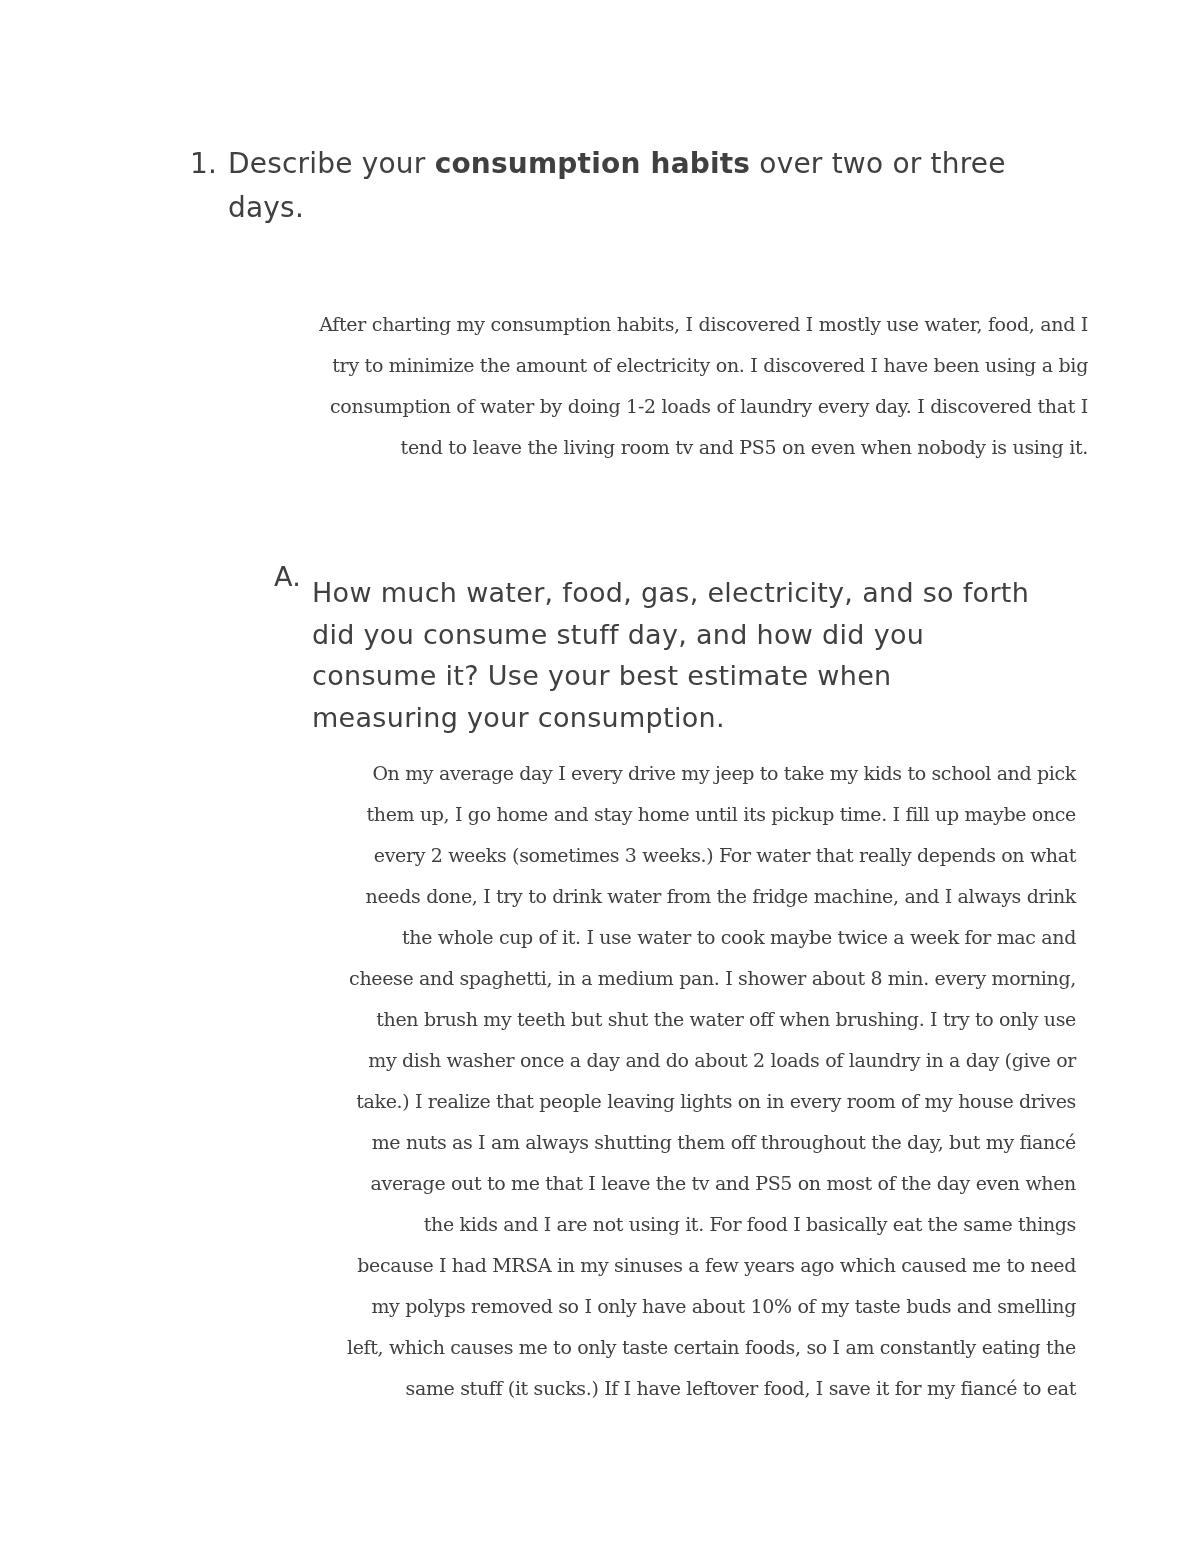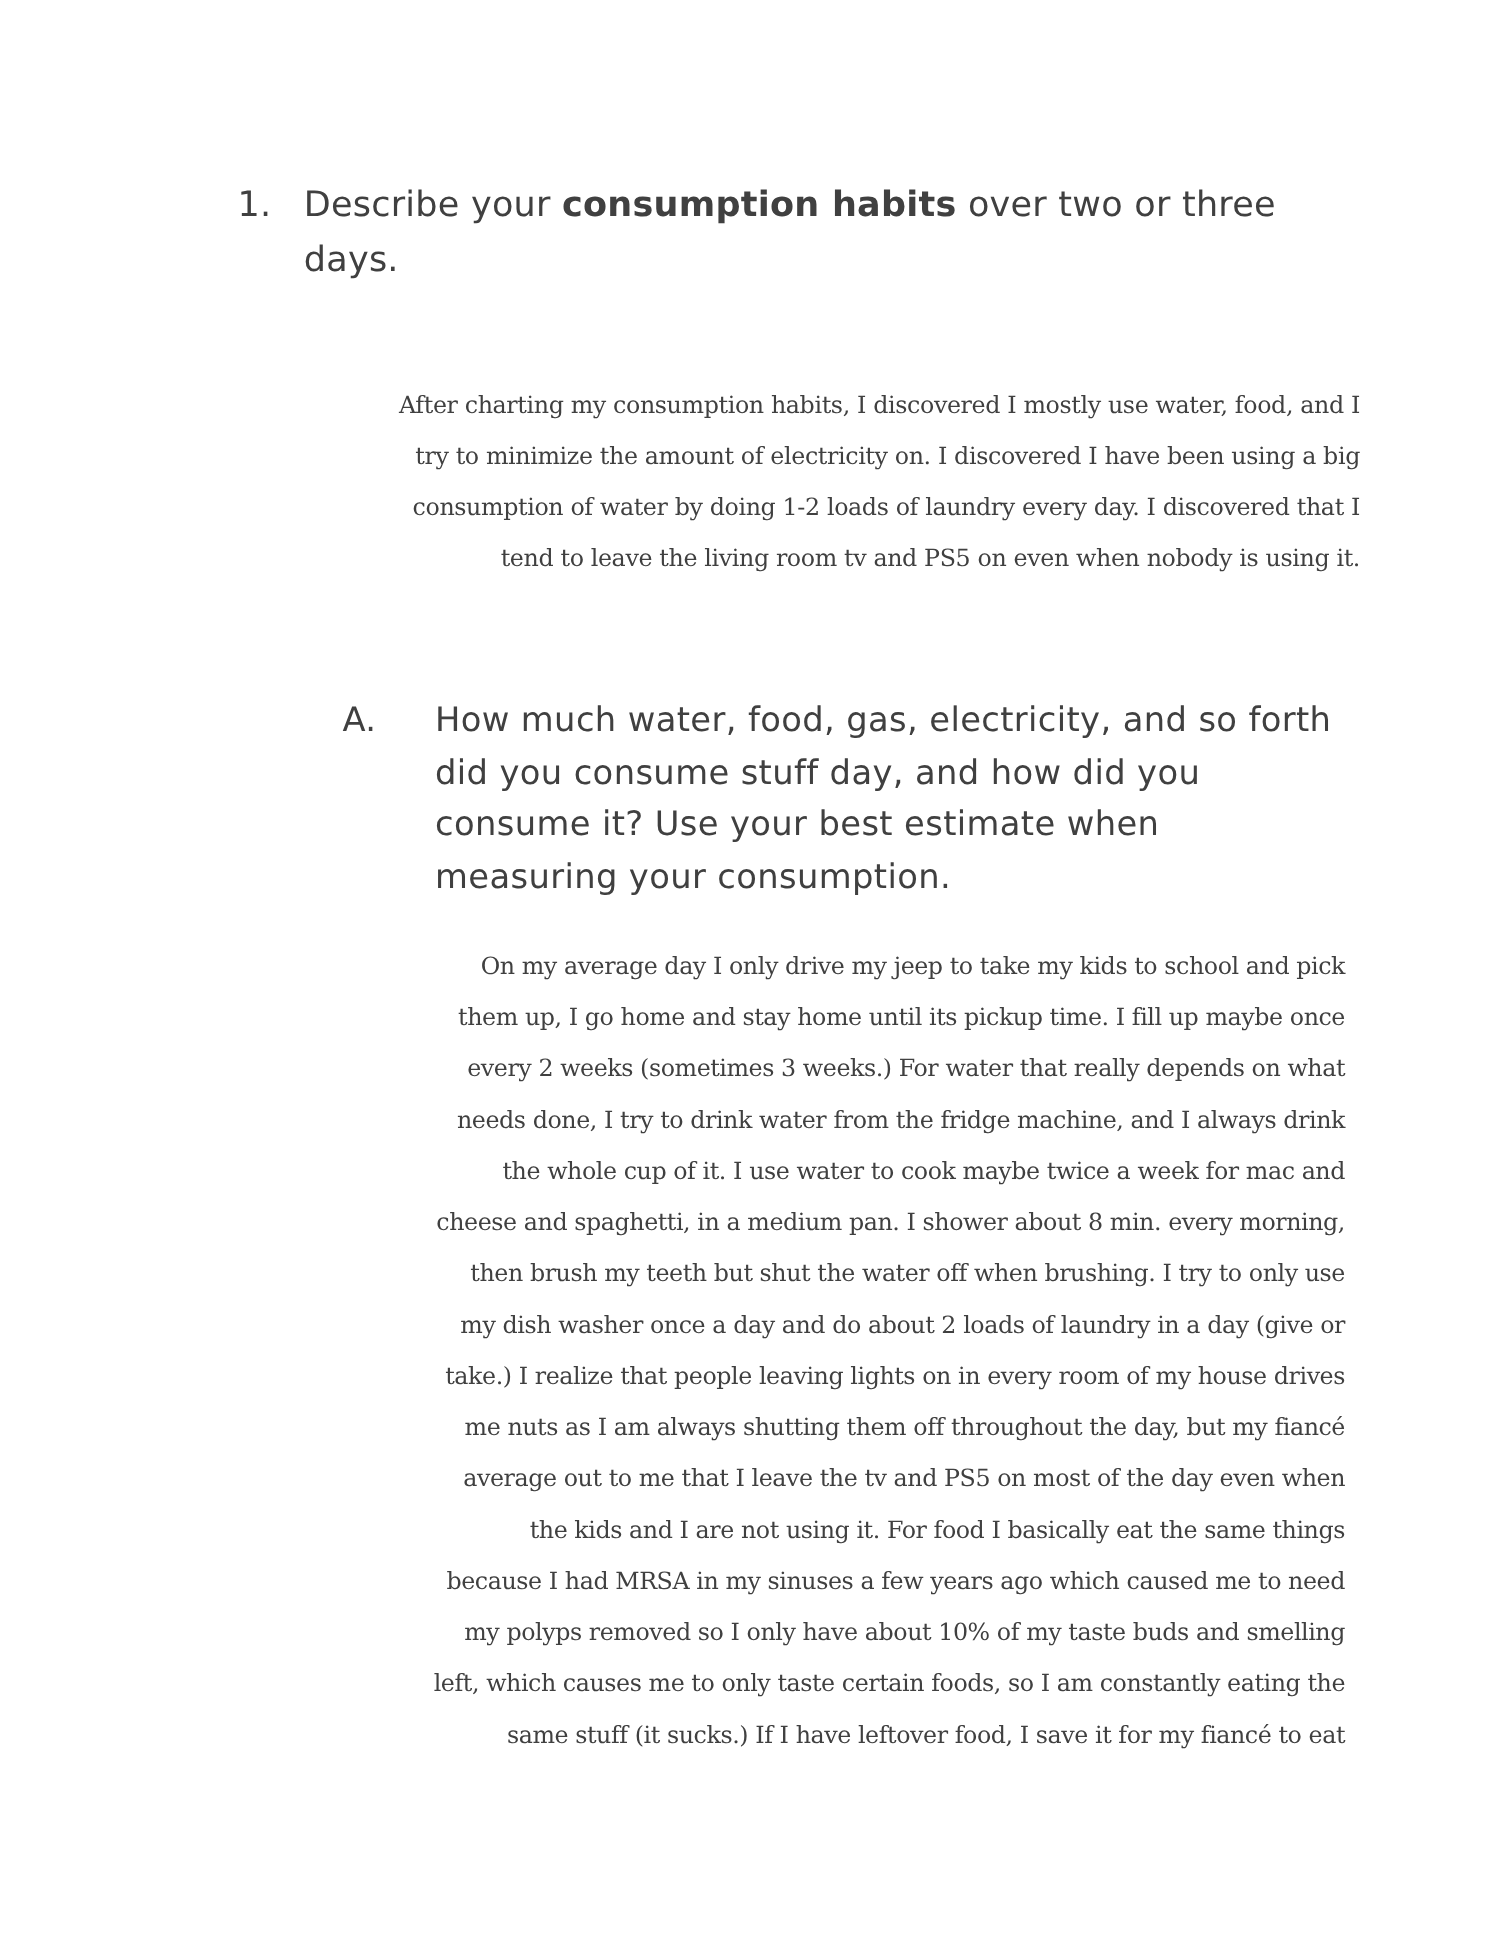--- a/index.html
+++ b/index.html
@@ -3,33 +3,33 @@
 <meta charset="utf-8">
 <style>
   html, body { margin: 0; padding: 0; background: #ffffff; }
   body { width: 1200px; height: 1553px; position: relative; overflow: hidden; }
   .page { position: absolute; left: 0; top: 0; width: 1200px; height: 1553px; background: #fff; }
 
   .q1 { position: absolute; left: 190px; top: 142px; width: 860px;
         font-family: "DejaVu Sans", sans-serif; font-size: 28px; color: #404040;
         line-height: 44px; letter-spacing: 0.2px; }
   .q1 .num { position: absolute; left: 0; top: 0; }
-  .q1 .txt { position: absolute; left: 53px; top: 0; width: 820px; }
+  .q1 .txt { position: absolute; left: 38px; top: 0; width: 820px; }
   .q1 .txt b { font-weight: bold; }
 
   .ans1 { position: absolute; left: 228px; top: 304px; width: 860px;
           font-family: "DejaVu Serif", serif; font-size: 19px; color: #404040;
           letter-spacing: -0.3px; }
   .ans1 .line, .ans2 .line { display: block; height: 41px; line-height: 41px; white-space: nowrap; text-align: right; }
 
   .qa { position: absolute; left: 274px; top: 556px; width: 820px;
         font-family: "DejaVu Sans", sans-serif; font-size: 27px; color: #404040;
         letter-spacing: 0.3px; }
   .qa .num { position: absolute; left: 0; top: 0; line-height: 41.5px; }
-  .qa .txt { position: absolute; left: 38px; top: 0; width: 780px; margin-left: 36px; }
+  .qa .txt { position: absolute; left: 38px; top: 16px; width: 780px; }
   .qa .line { display: block; height: 41.5px; line-height: 41.5px; white-space: nowrap; }
 
   .ans2 { position: absolute; left: 276px; top: 753px; width: 800px;
           font-family: "DejaVu Serif", serif; font-size: 19px; color: #404040;
           letter-spacing: -0.35px; }
 </style>
 </head>
 <body>
 
 <div class="page">
@@ -53,21 +53,21 @@
     <span class="num">A.</span>
     <div class="txt">
       <span class="line">How much water, food, gas, electricity, and so forth</span>
       <span class="line">did you consume stuff day, and how did you</span>
       <span class="line">consume it? Use your best estimate when</span>
       <span class="line">measuring your consumption.</span>
     </div>
   </div>
 
   <div class="ans2">
-    <span class="line">On my average day I only drive my jeep to take my kids to school and pick</span>
+    <span class="line">On my average day I every drive my jeep to take my kids to school and pick</span>
     <span class="line">them up, I go home and stay home until its pickup time. I fill up maybe once</span>
     <span class="line">every 2 weeks (sometimes 3 weeks.) For water that really depends on what</span>
     <span class="line">needs done, I try to drink water from the fridge machine, and I always drink</span>
     <span class="line">the whole cup of it. I use water to cook maybe twice a week for mac and</span>
     <span class="line">cheese and spaghetti, in a medium pan. I shower about 8 min. every morning,</span>
     <span class="line">then brush my teeth but shut the water off when brushing. I try to only use</span>
     <span class="line">my dish washer once a day and do about 2 loads of laundry in a day (give or</span>
     <span class="line">take.) I realize that people leaving lights on in every room of my house drives</span>
     <span class="line">me nuts as I am always shutting them off throughout the day, but my fiancé</span>
     <span class="line">average out to me that I leave the tv and PS5 on most of the day even when</span>

